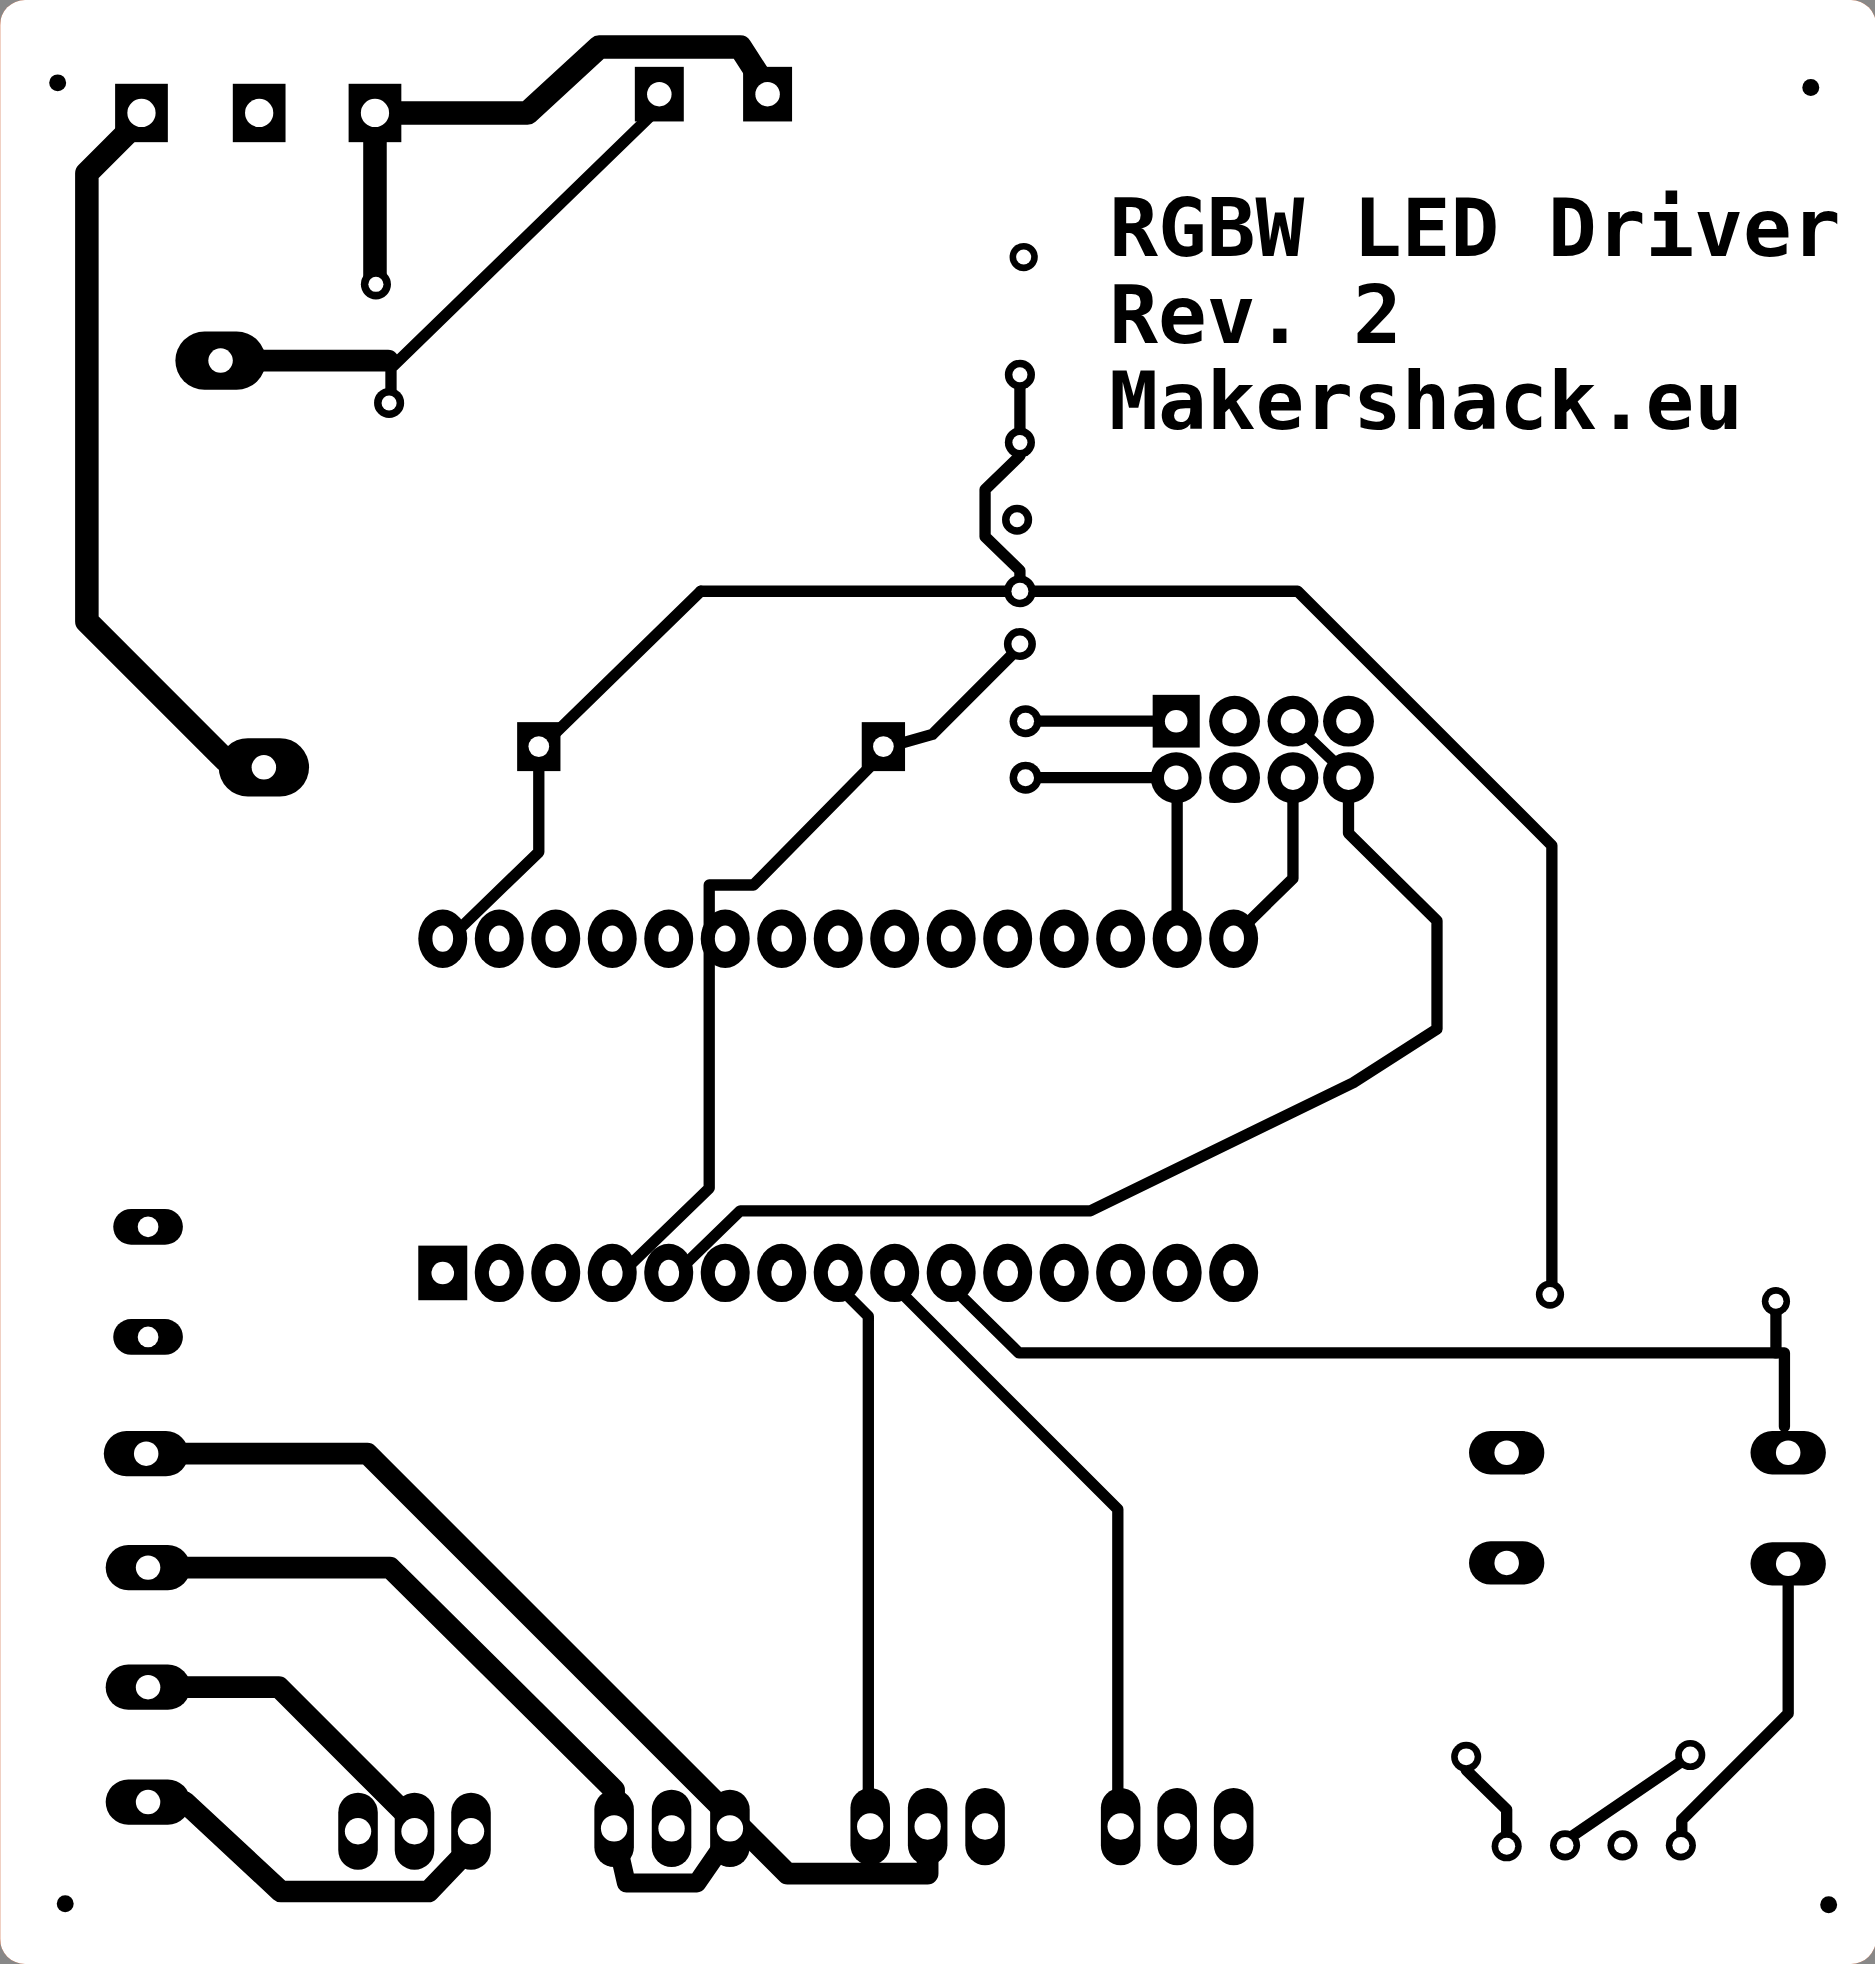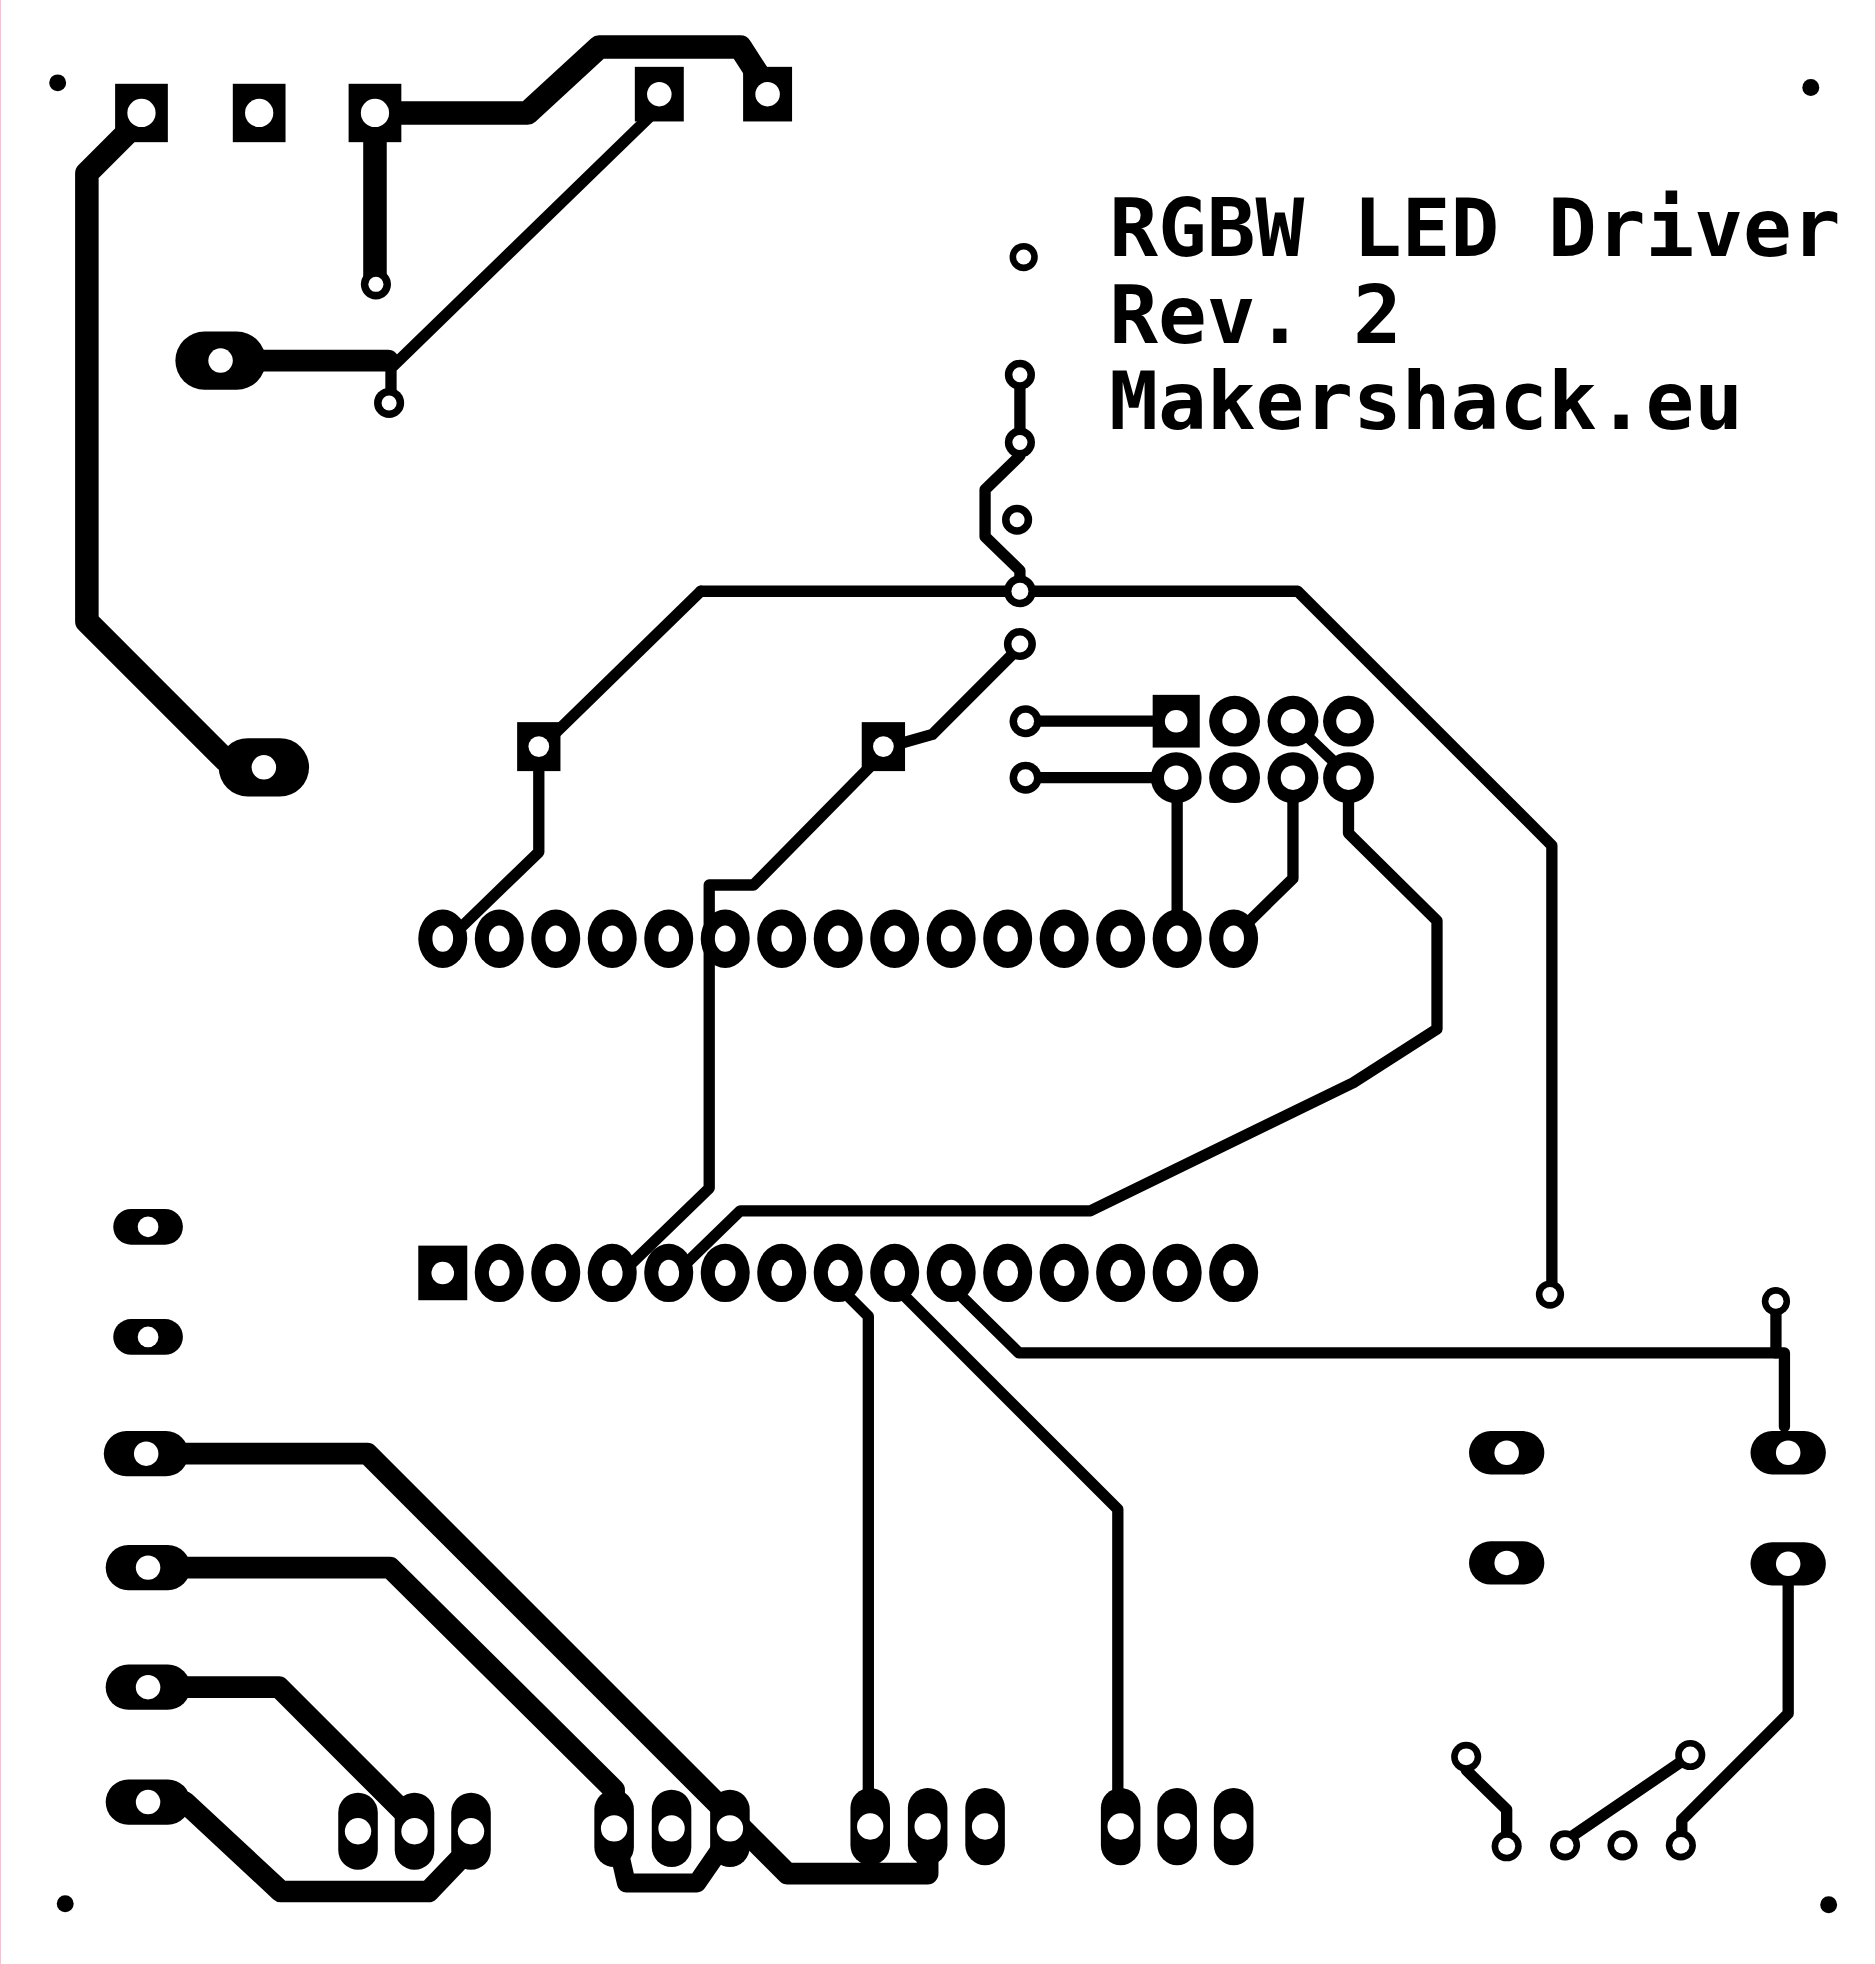--- a/index.html
+++ b/index.html
@@ -1,16 +1,16 @@
 <!DOCTYPE html>
 <html style="font-size:15px"><head>
 <meta charset="utf-8">
 <style>
   html,body{margin:0;padding:0;background:#888;}
-  .stage{width:1876px;height:1964px;margin:0 auto;background:#be185d;position:relative;overflow:hidden;}
+  .stage{width:1876px;height:1964px;margin:0 auto;background:#c2410c;position:relative;overflow:hidden;border-radius:25px;}
   svg{display:block;}
   text{font-family:"DejaVu Sans Mono","Liberation Mono",monospace;font-weight:bold;}
 </style>
 </head>
 <body>
 
 <div class="stage">
   <svg id="pcb-svg" width="1876" height="1964" viewBox="0 0 1992 2086" xmlns="http://www.w3.org/2000/svg">
       <rect x="0" y="0" width="1992" height="2086" fill="#ffffff"></rect>
       <g>

